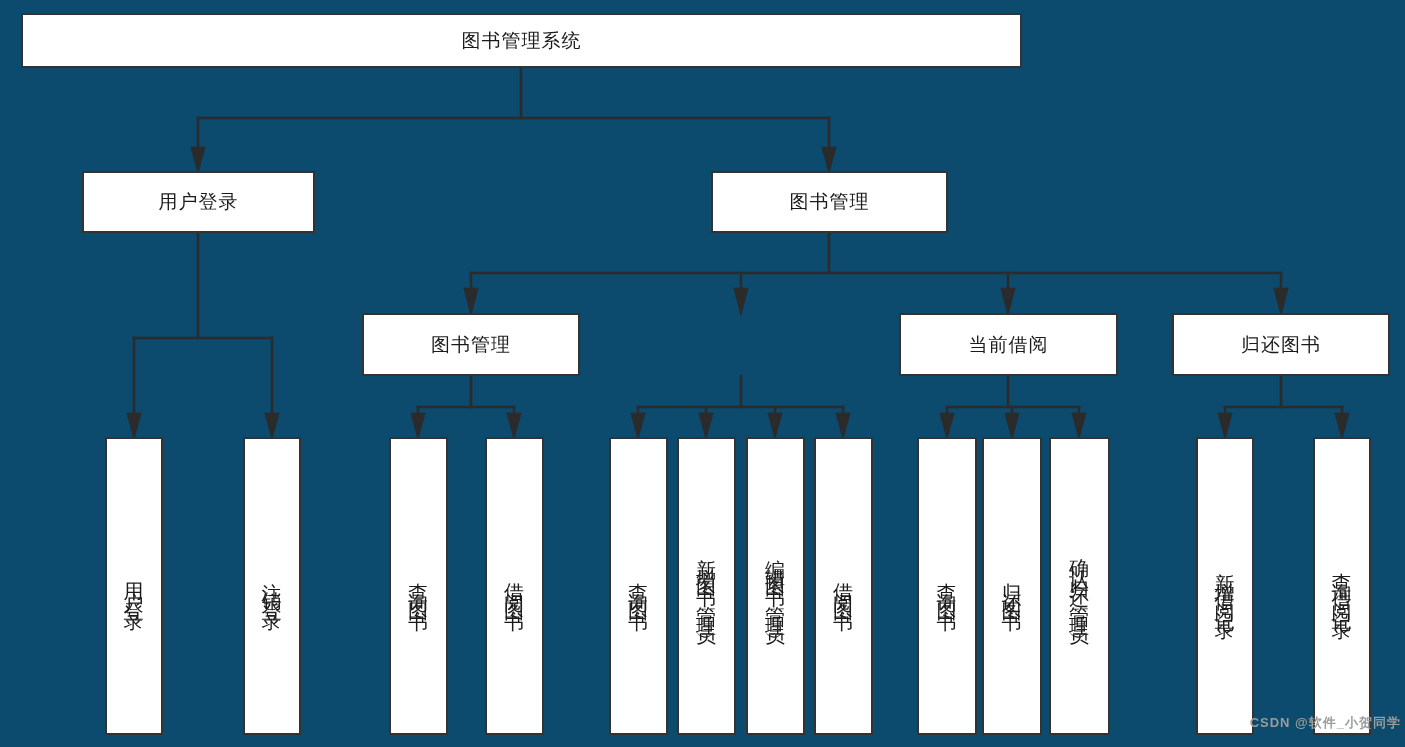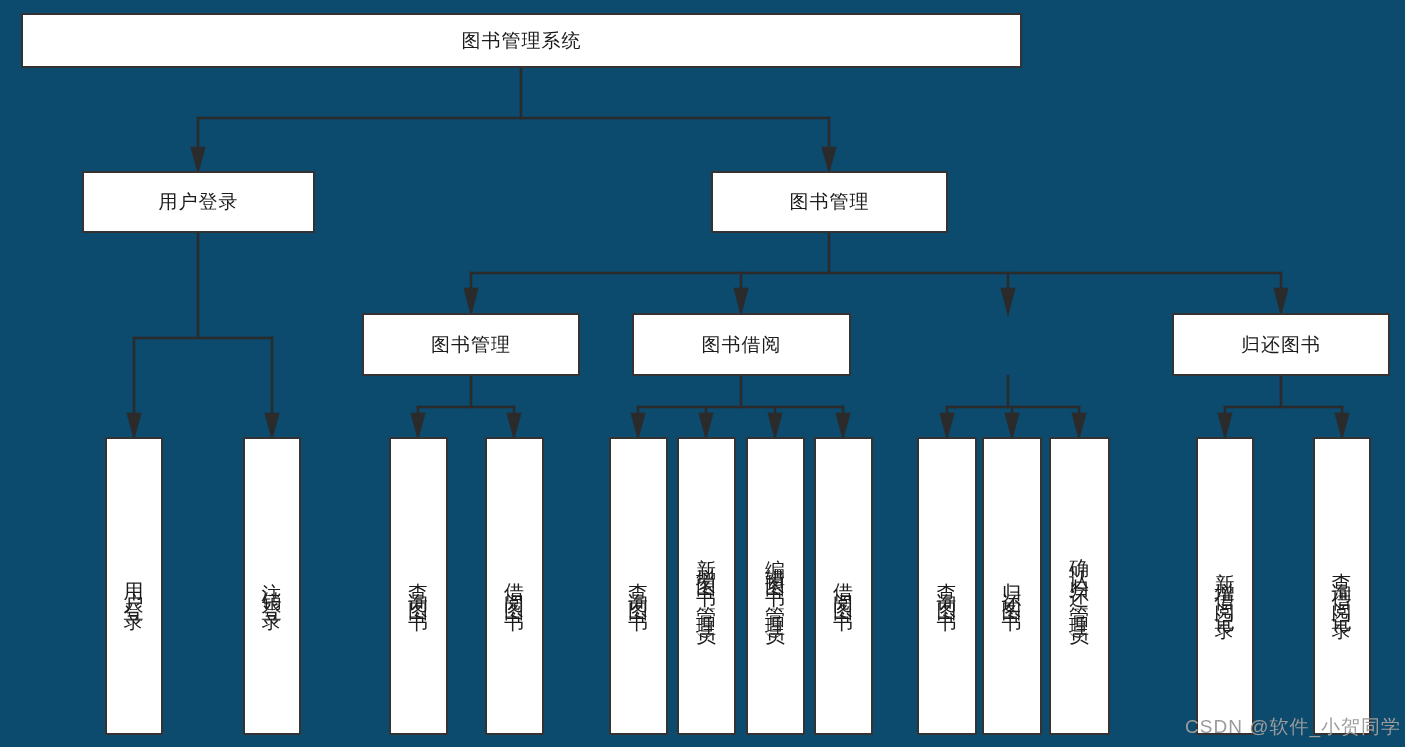--- a/index.html
+++ b/index.html
@@ -14,21 +14,21 @@
     display:flex;align-items:center;justify-content:center;
     color:#1b1b1b;font-size:19px;letter-spacing:1px;
   }
   .leaf-label{
     writing-mode:vertical-lr;text-orientation:mixed;
     font-size:20px;letter-spacing:0.48em;color:#1b1b1b;line-height:1;
   }
   .hnode-label{white-space:nowrap;}
   #watermark{
     position:absolute;right:4px;top:714px;z-index:3;
-    font-size:19px;color:#9b9b9b;letter-spacing:1px;white-space:nowrap;
+    font-size:13px;color:#9b9b9b;letter-spacing:1px;white-space:nowrap;font-weight:bold;
   }
 </style>
 </head>
 <body>
 
 <div id="canvas">
 
   <svg id="edges" viewBox="0 0 1405 747" xmlns="http://www.w3.org/2000/svg">
     <g stroke="#2b2b2b" stroke-width="2.5" stroke-linecap="square" fill="#2b2b2b">
 
@@ -114,22 +114,22 @@
   <div class="node" style="left:82px;top:171px;width:233px;height:62px">
     <span class="hnode-label">用户登录</span>
   </div>
   <div class="node" style="left:711px;top:171px;width:237px;height:62px">
     <span class="hnode-label">图书管理</span>
   </div>
 
   <div class="node" style="left:362px;top:313px;width:218px;height:63px">
     <span class="hnode-label">图书管理</span>
   </div>
-  <div class="node" style="left:632px;top:313px;width:219px;height:63px">
-    <span class="hnode-label">图书借阅</span>
+  <div class="node" style="left:899px;top:313px;width:219px;height:63px">
+    <span class="hnode-label">当前借阅</span>
   </div>
   <div class="node" style="left:1172px;top:313px;width:218px;height:63px">
     <span class="hnode-label">归还图书</span>
   </div>
 
   <div class="node" style="left:105px;top:437px;width:58px;height:298px">
     <span class="leaf-label">用户登录</span>
   </div>
   <div class="node" style="left:243px;top:437px;width:58px;height:298px">
     <span class="leaf-label">注销登录</span>

